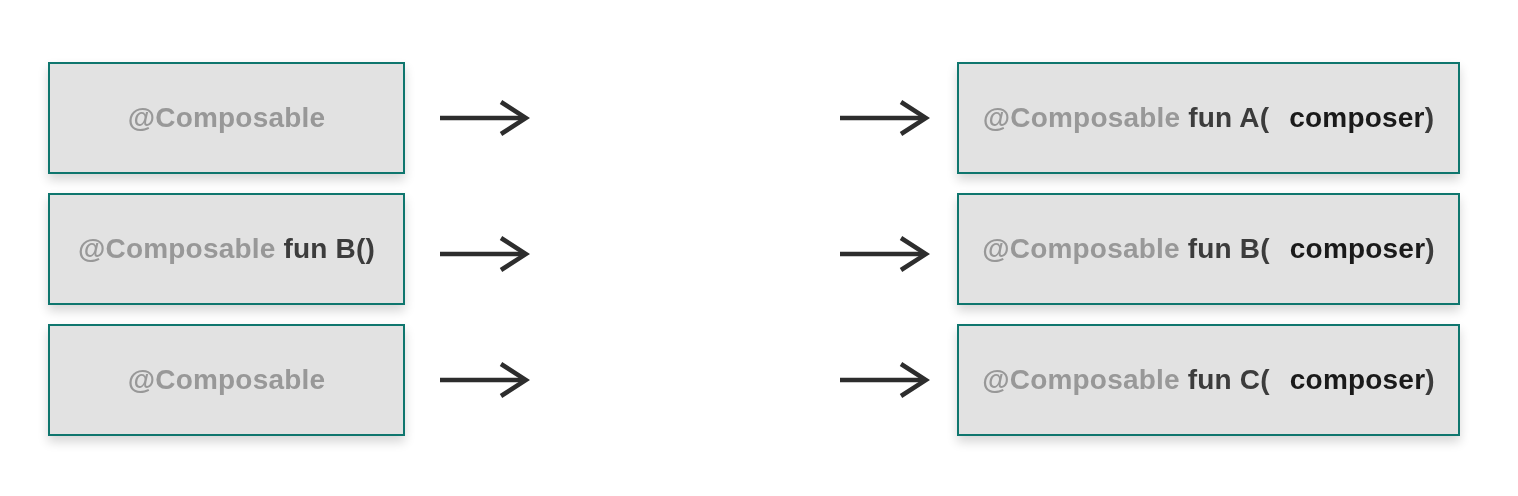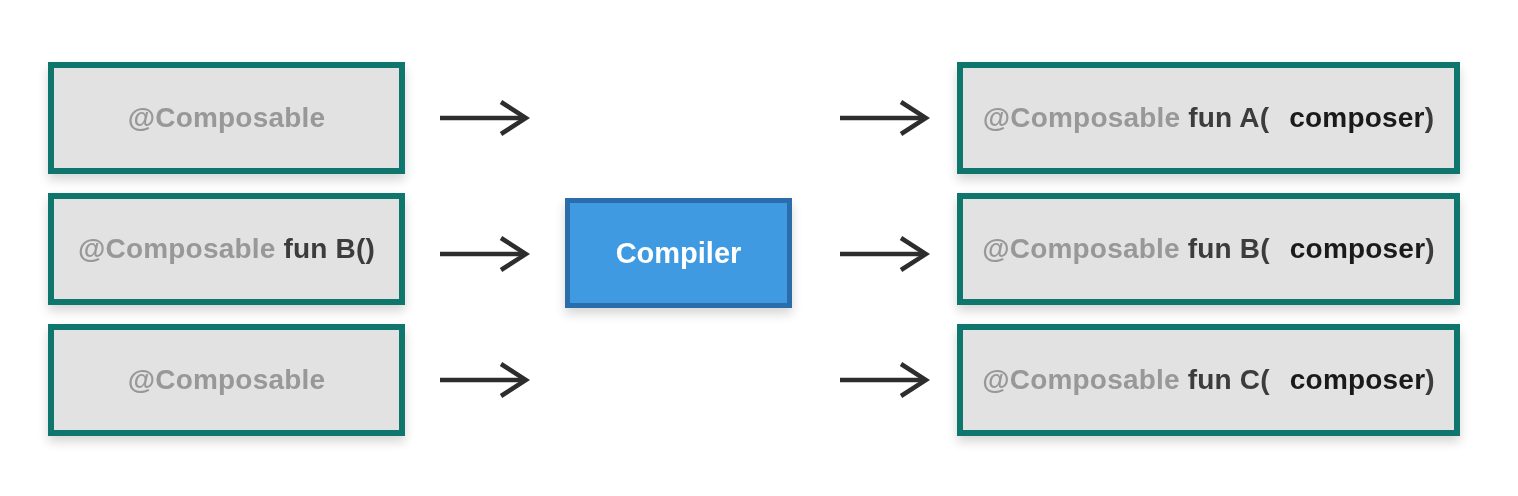--- a/index.html
+++ b/index.html
@@ -12,21 +12,21 @@
     width: 1518px;
     height: 496px;
     background: #ffffff;
     overflow: hidden;
     font-family: "Liberation Sans", "DejaVu Sans", sans-serif;
   }
   .code-box {
     position: absolute;
     box-sizing: border-box;
     background: #e2e2e2;
-    border: 6px solid #0f766e;
+    border: 2px solid #0f766e;
     box-shadow: 0 6px 10px rgba(0,0,0,0.16);
     display: flex;
     align-items: center;
     justify-content: center;
     white-space: pre;
     font-size: 28px;
     font-weight: 700;
     letter-spacing: 0.2px;
   }
   .code-box .annotation { color: #989898; }
@@ -98,23 +98,20 @@
         <polyline points="63,6 88,22 63,38"></polyline>
       </svg>
   </div>
   <div class="arrow arrow-left arrow-row-3">
     <svg viewBox="0 0 92 44">
         <line x1="2" y1="22" x2="86" y2="22"></line>
         <polyline points="63,6 88,22 63,38"></polyline>
       </svg>
   </div>
 
-  <div class="compiler-box">
-    <span>Compiler</span>
-  </div>
 
   <div class="arrow arrow-right arrow-row-1">
     <svg viewBox="0 0 92 44">
         <line x1="2" y1="22" x2="86" y2="22"></line>
         <polyline points="63,6 88,22 63,38"></polyline>
       </svg>
   </div>
   <div class="arrow arrow-right arrow-row-2">
     <svg viewBox="0 0 92 44">
         <line x1="2" y1="22" x2="86" y2="22"></line>

